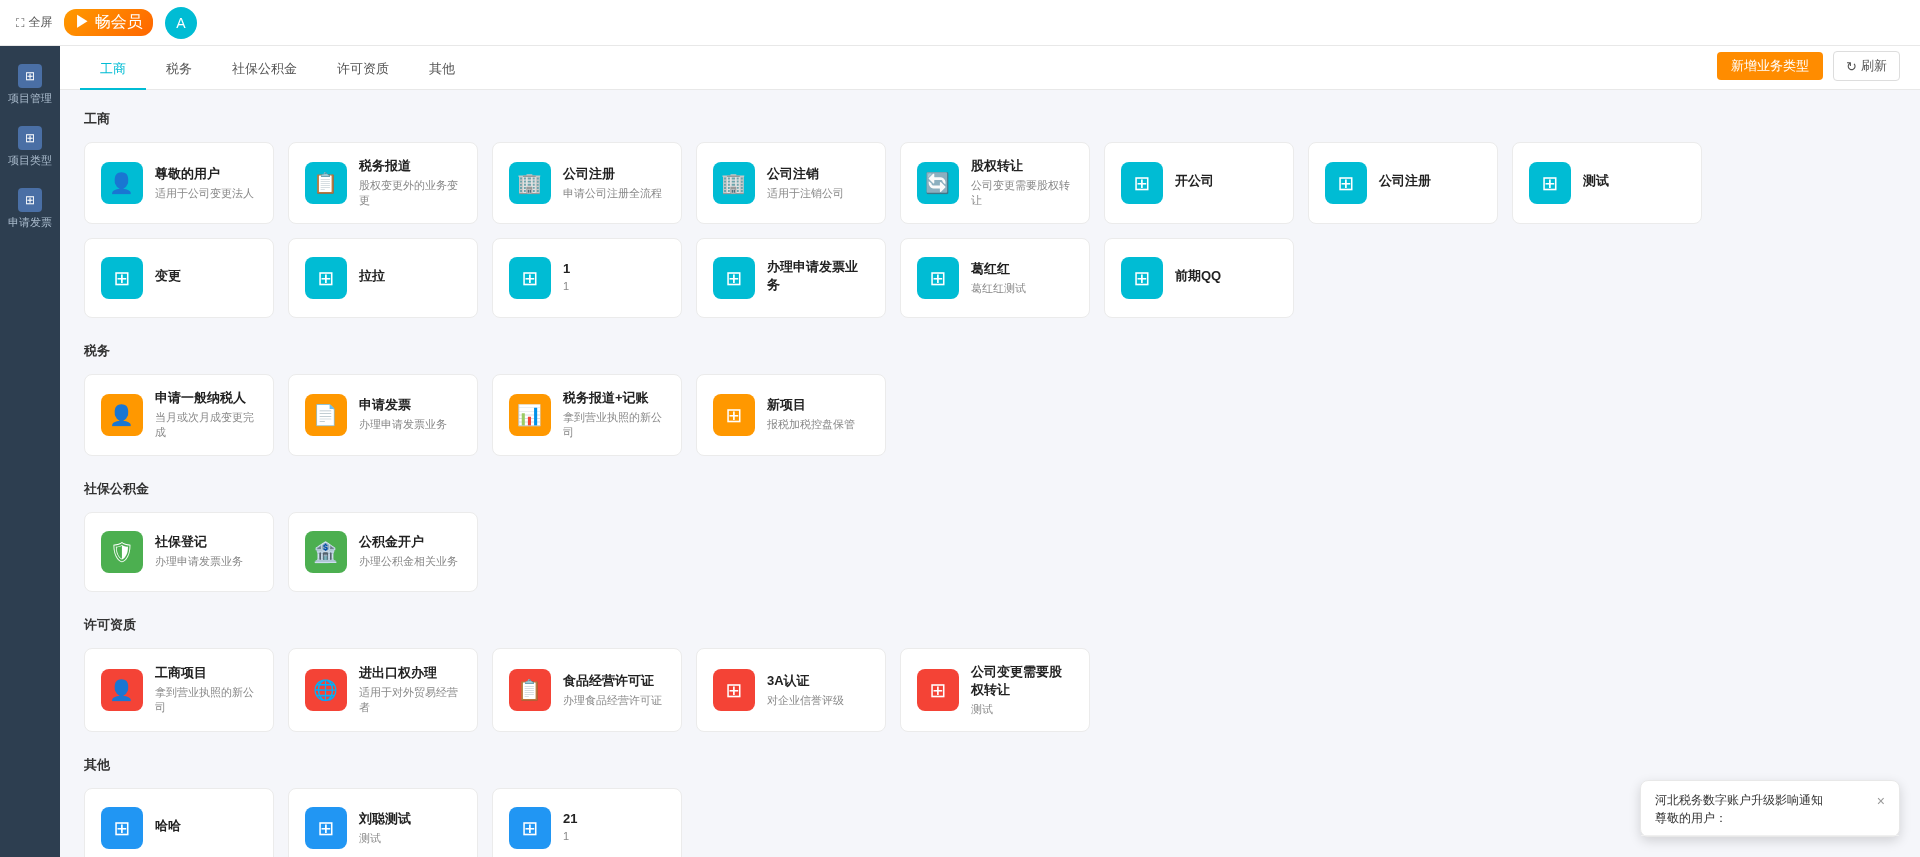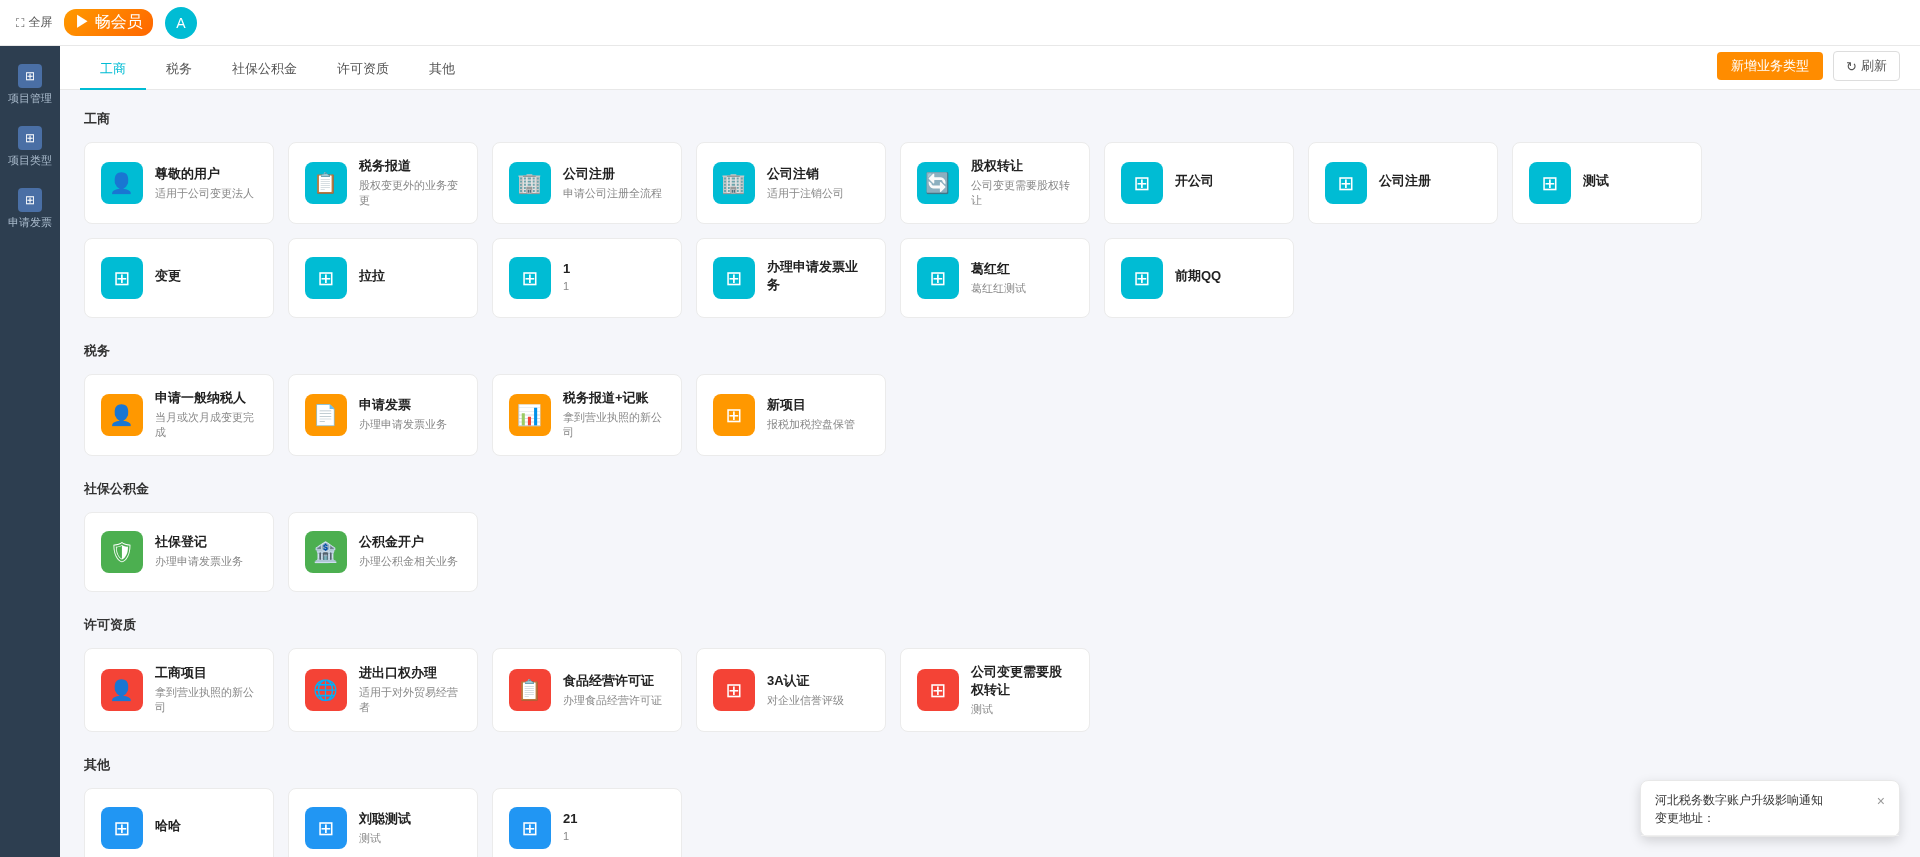--- a/index.html
+++ b/index.html
@@ -447,15 +447,15 @@
           </div>
         </div>
       </div>
     </div>
 </div>
 
 <div class="notification-popup">
   <div class="notif-header">
     <span class="notif-close">×</span>
     <span style="white-space:pre-line">河北税务数字账户升级影响通知
-变更地址：</span>
+尊敬的用户：</span>
   </div>
 </div>
 
 </body></html>

